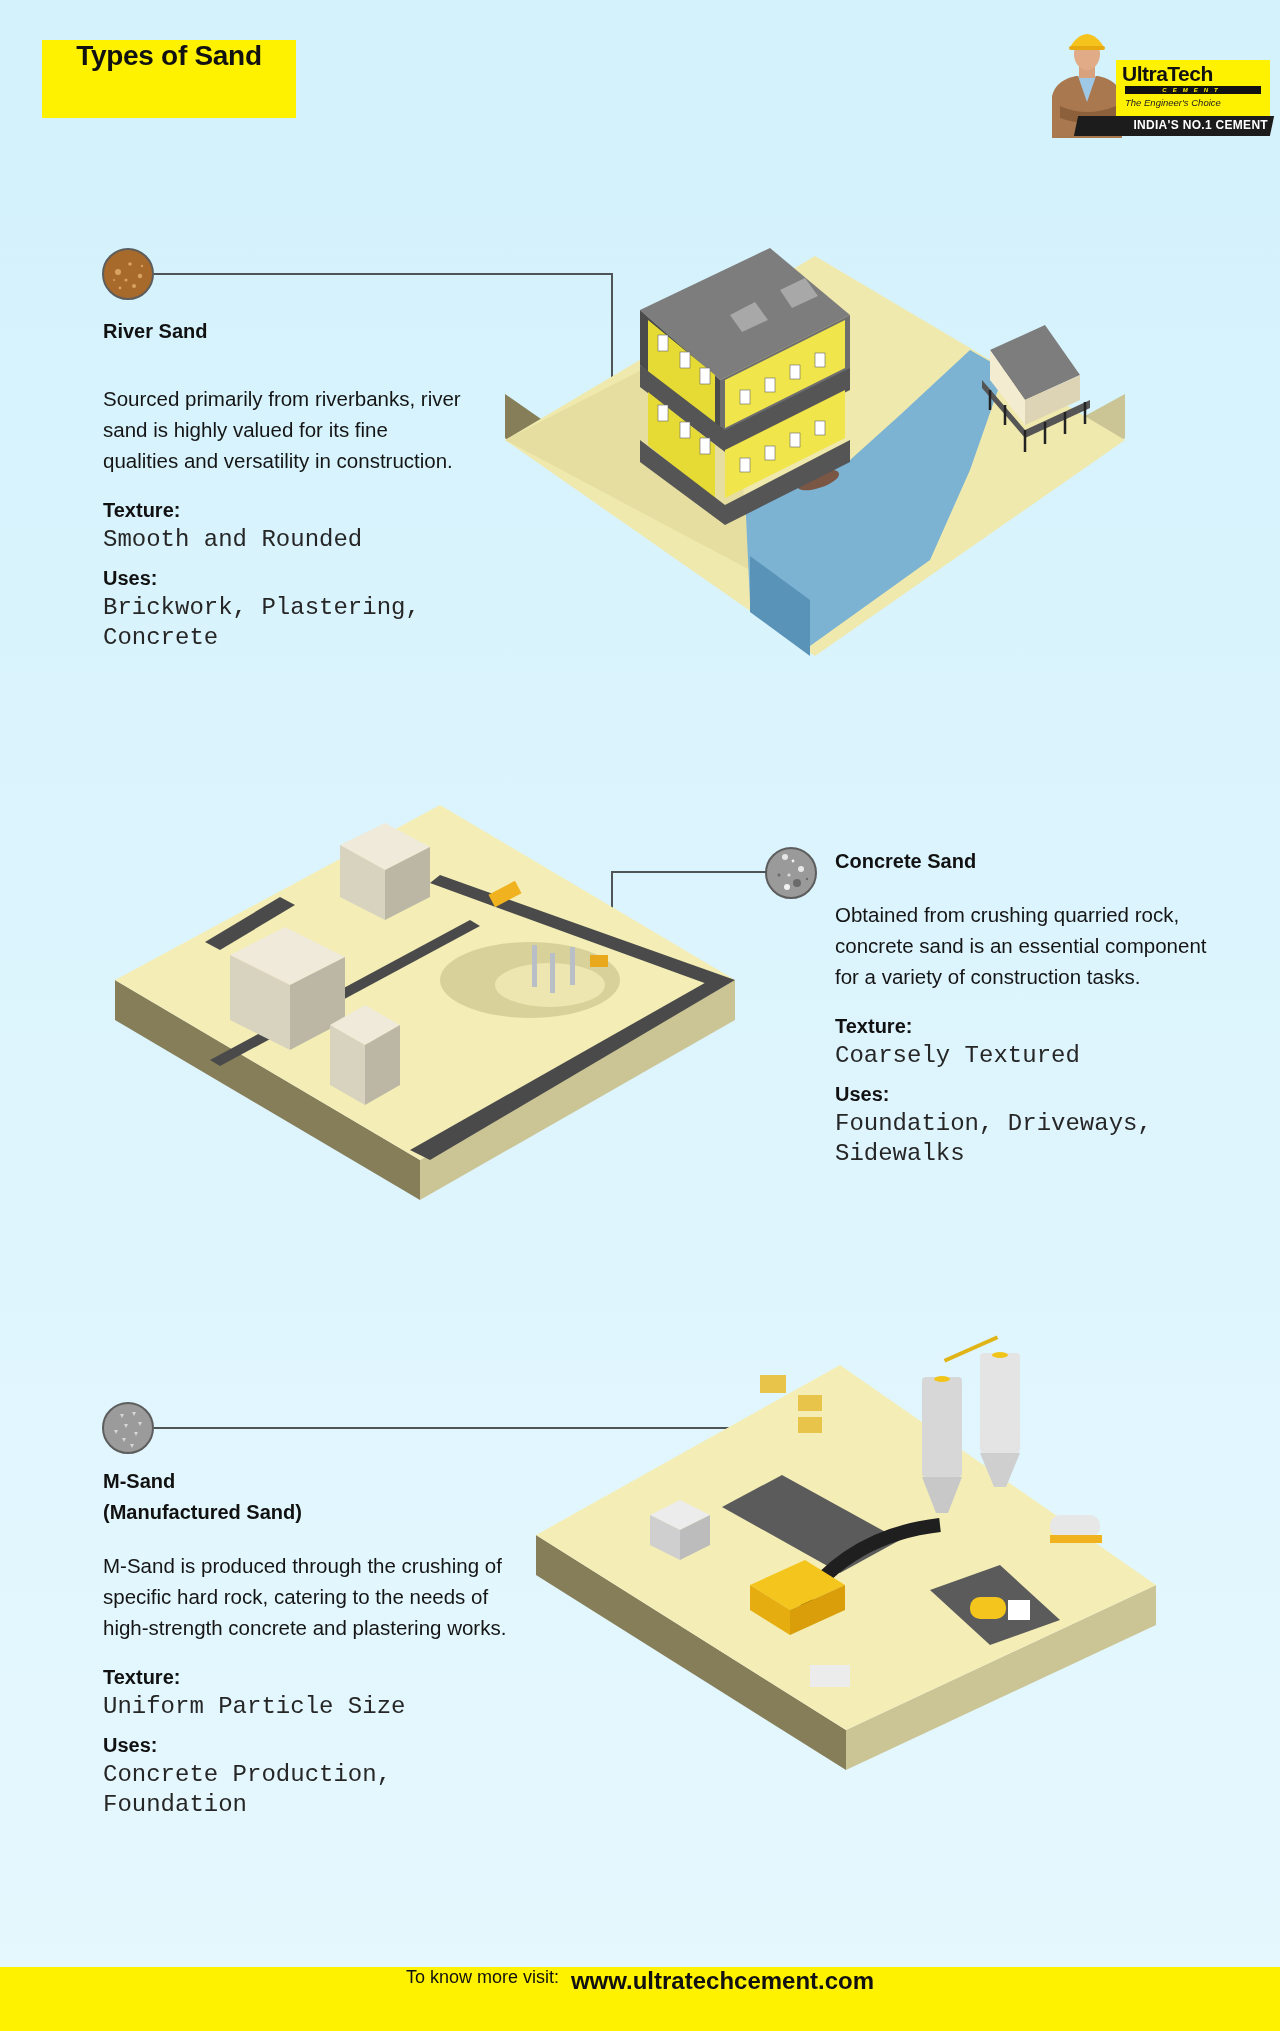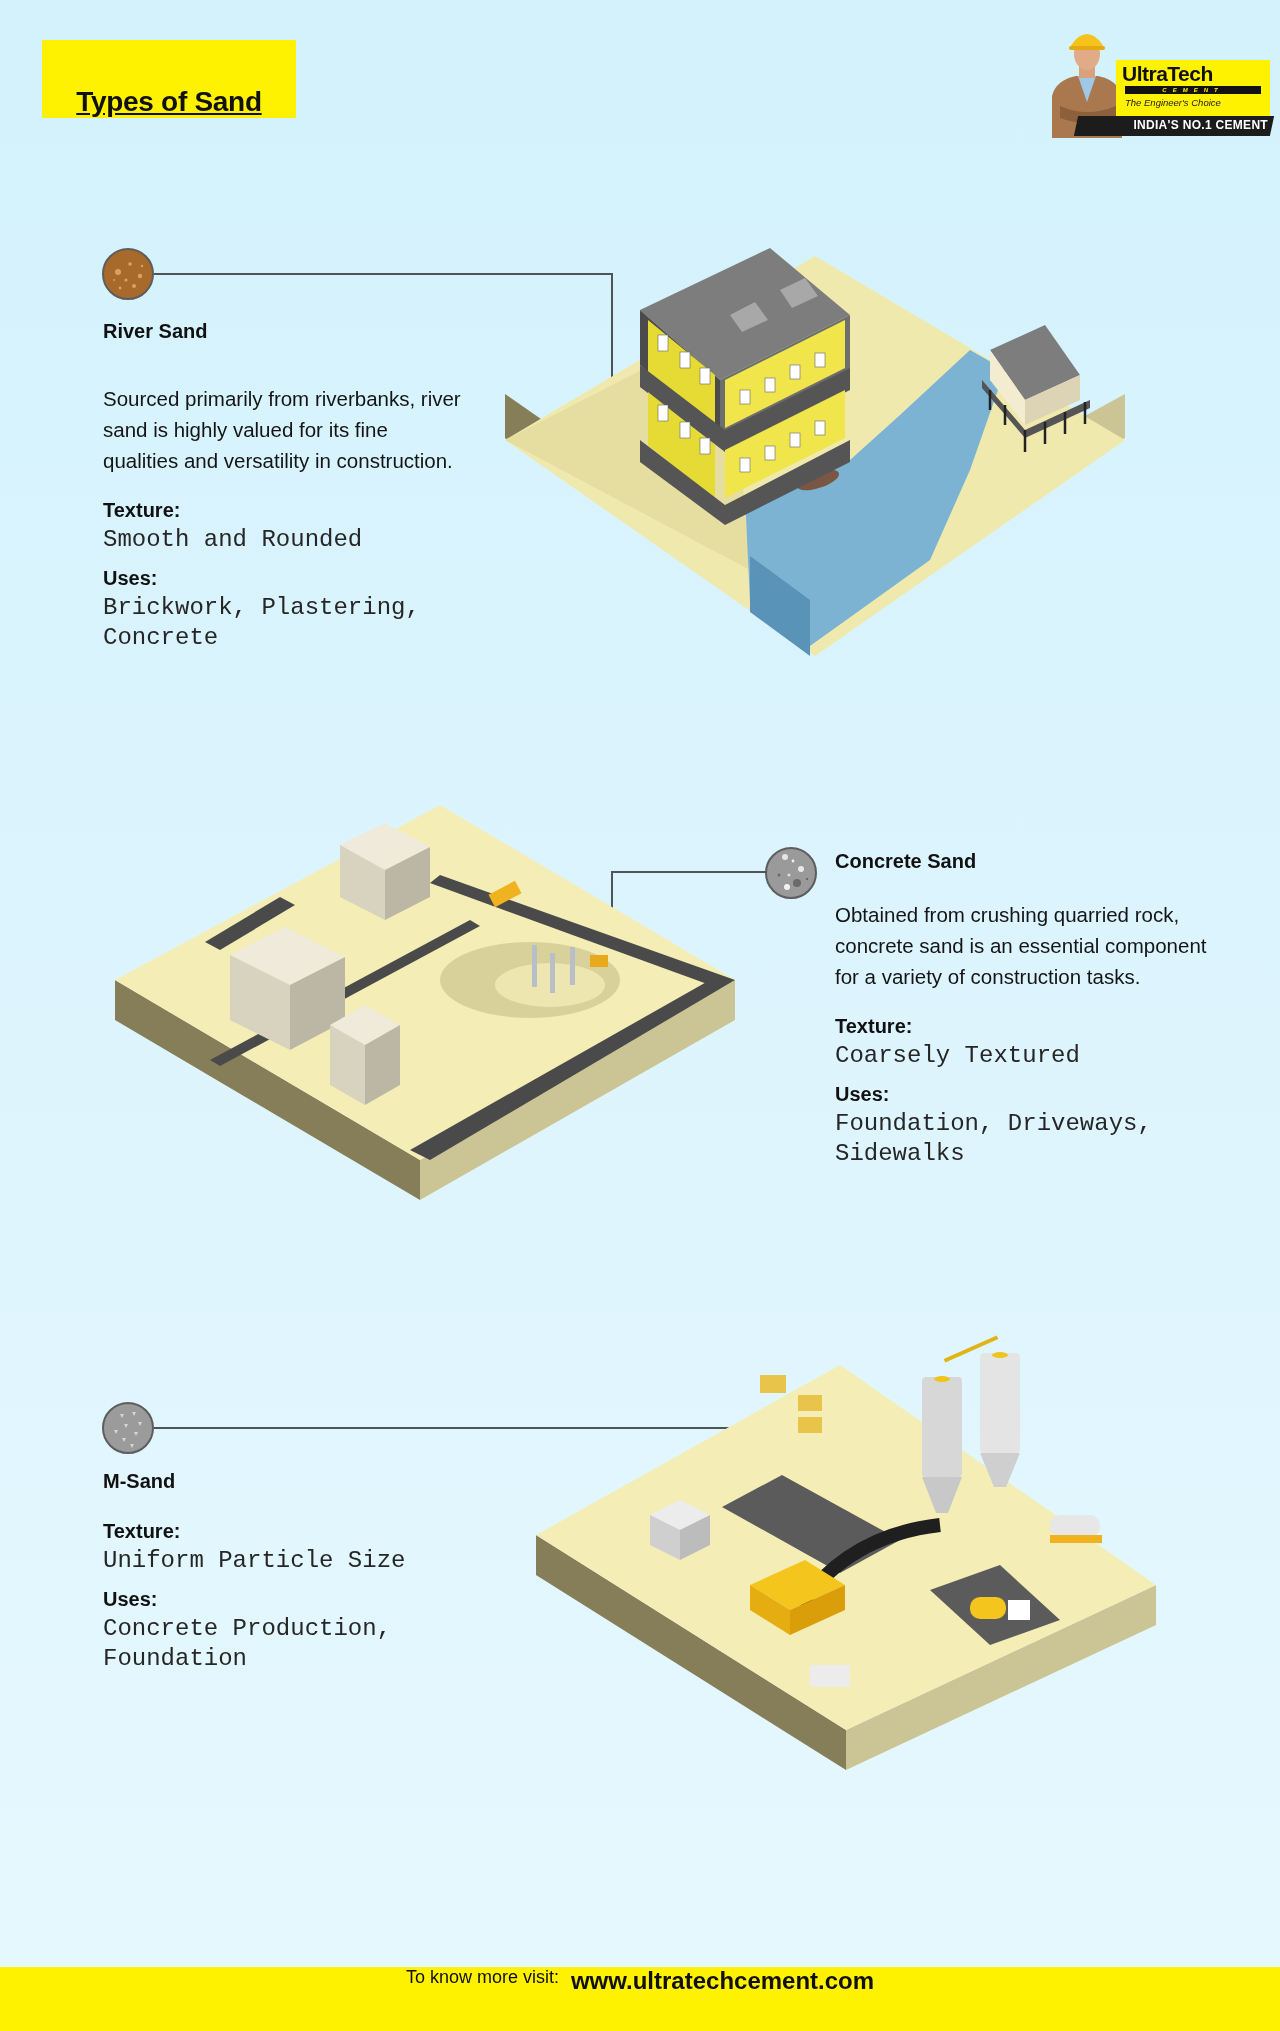--- a/index.html
+++ b/index.html
@@ -10,21 +10,21 @@
     font-family: "DejaVu Sans", sans-serif;
     color: #111;
     background: linear-gradient(180deg, #d3f2fc 0%, #dcf4fd 45%, #e6f8fe 100%);
   }
   .abs { position: absolute; }
 
   
   .title-badge {
     left: 42px; top: 40px; width: 254px; height: 78px;
     background: #fff200;
-    display: flex; align-items: flex-end; justify-content: center; text-decoration: underline;
+    display: flex; align-items: flex-start; justify-content: center;
   }
   .title-badge span { font-size: 28px; font-weight: bold; letter-spacing: -0.3px; font-family: "Liberation Sans", sans-serif; }
 
   
   .logo { left: 1036px; top: 22px; width: 205px; height: 118px; }
   .logo-panel {
     position: absolute; left: 80px; top: 38px; width: 154px; height: 58px;
     background: #fff200;
   }
   .logo-brand {
@@ -248,20 +248,22 @@
     </g>
   </svg>
 </div>
 <div class="abs connector" style="left:154px; top:1427px; width:610px; height:2px;"></div>
 <div class="abs connector" style="left:763px; top:1427px; width:2px; height:124px;"></div>
 <div class="abs connector" style="left:763px; top:1550px; width:40px; height:2px;"></div>
 <div class="abs node-dot" style="left:799px; top:1542px;"></div>
 
 <div class="abs" style="left:103px; top:1466px; width:420px;">
   <div class="sand-title">M-Sand</div>
+  <div class="sand-title">(Manufactured Sand)</div>
+  <div class="sand-desc" style="margin-top:22px;">M-Sand is produced through the crushing of specific hard rock, catering to the needs of high-strength concrete and plastering works.</div>
   <div class="sand-label" style="margin-top:19px;">Texture:</div>
   <div class="sand-value">Uniform Particle Size</div>
   <div class="sand-label" style="margin-top:8px;">Uses:</div>
   <div class="sand-value">Concrete Production, Foundation</div>
 </div>
 
 <svg class="abs" style="left:530px; top:1335px;" width="640" height="440" viewBox="0 0 640 440">
   <polygon points="6,200 316,395 316,435 6,240" fill="#857e58"></polygon>
   <polygon points="316,395 626,250 626,290 316,435" fill="#cbc596"></polygon>
   <polygon points="6,200 310,30 626,250 316,395" fill="#f4eeb6"></polygon>

